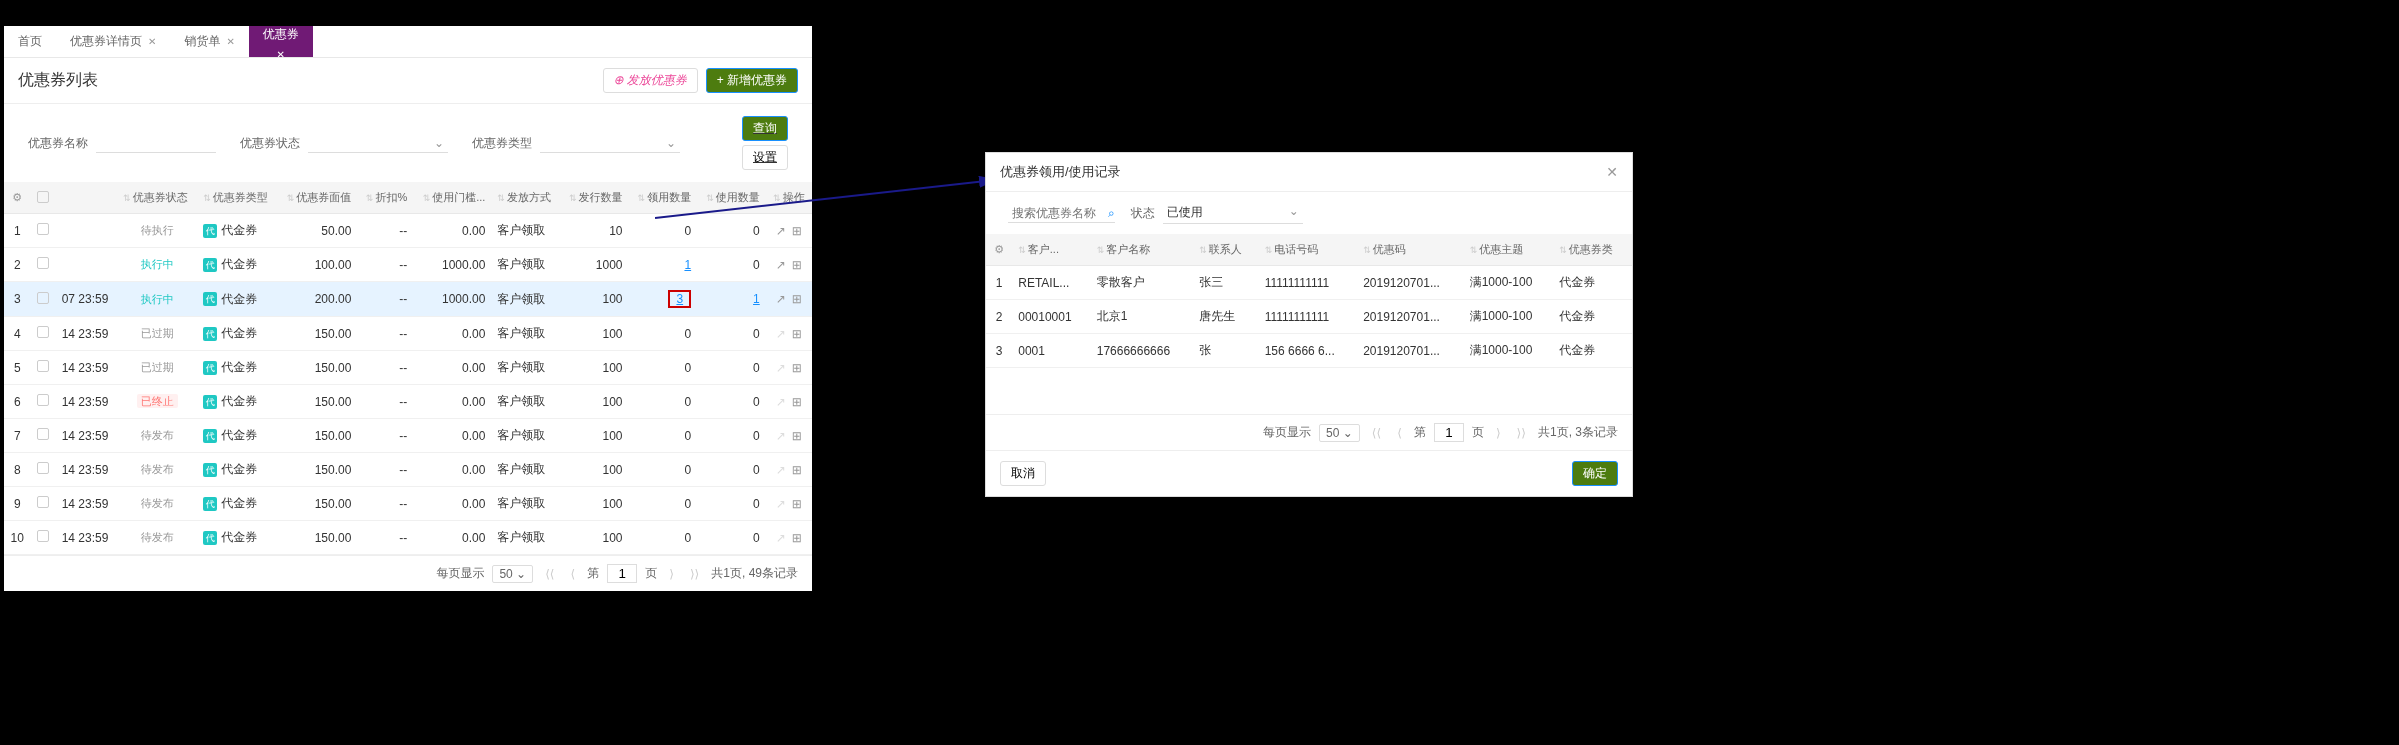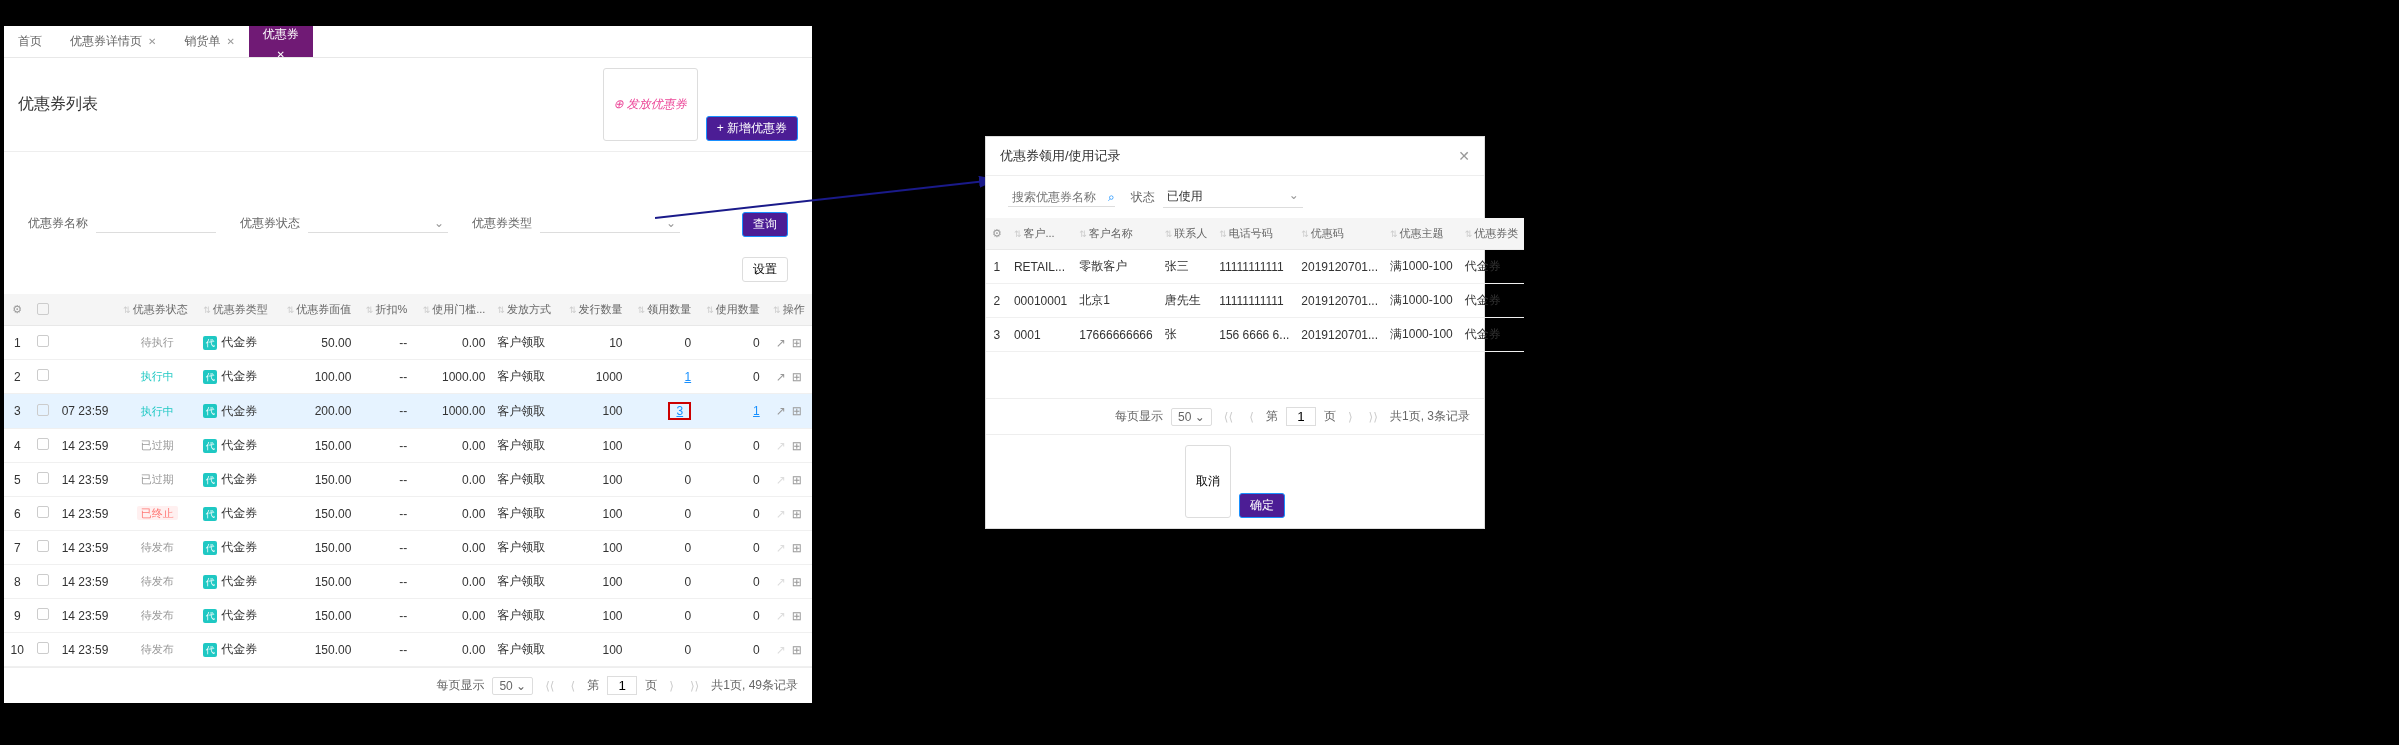--- a/index.html
+++ b/index.html
@@ -1,41 +1,41 @@
 <!DOCTYPE html>
 <html><head>
 <meta charset="utf-8">
 <style>
 * { box-sizing: border-box; margin: 0; padding: 0; }
 body { font-family: -apple-system, "Microsoft YaHei", sans-serif; font-size: 12px; background: #000; color: #333; position: relative; width: 2399px; height: 745px; }
 .panel-left { position: absolute; left: 4px; top: 26px; width: 808px; background: #fff; }
-.panel-right { position: absolute; left: 985px; top: 136px; width: 500px; background: #fff; border: 1px solid #ddd; }
+.panel-right { position: absolute; left: 985px; top: 152px; width: 648px; background: #fff; border: 1px solid #ddd; }
 
 
 .tabs { display: flex; border-bottom: 1px solid #e8e8e8; height: 32px; }
 .tab { padding: 0 14px; display: flex; align-items: center; font-size: 12px; color: #666; cursor: pointer; gap: 6px; font-family: Liberation Serif, serif; }
 .tab.active { background: #701a75; color: #fff; flex-direction: column; }
 .tab .close { font-size: 10px; color: #999; }
 .tab.active .close { color: #fff; }
 
 
 .header { display: flex; justify-content: space-between; align-items: center; padding: 10px 14px; border-bottom: 1px solid #eee; }
 .header h2 { font-size: 16px; font-weight: 500; }
 .header-actions { display: flex; gap: 8px; }
 .btn { padding: 3px 10px; border-radius: 3px; border: 1px solid #ddd; background: #fff; cursor: pointer; font-size: 12px; }
-.btn-primary { background: #4c1d95; color: #fff; border-color: #1890ff; margin-top: 48px; }
+.btn-primary { background: #4d7c0f; color: #fff; border-color: #1890ff; }
 .btn.disabled { color: #ec4899; cursor: not-allowed; font-style: italic; }
 
 
 .filters { display: flex; align-items: center; padding: 12px 24px; gap: 24px; }
 .filter-item { display: flex; align-items: center; gap: 8px; }
 .filter-item label { color: #666; font-size: 12px; }
 .filter-input { border: none; border-bottom: 1px solid #ddd; padding: 2px 4px; width: 120px; font-size: 12px; }
 .filter-select { border: none; border-bottom: 1px solid #ddd; padding: 2px 4px; width: 140px; font-size: 12px; display: flex; justify-content: space-between; color: #999; }
-.filter-actions { margin-left: auto; display: flex; flex-direction: column; gap: 20px; }
+.filter-actions { margin-left: auto; display: flex; flex-direction: column; gap: 4px; text-decoration: underline; }
 
 
 .table-wrap { overflow-x: auto; }
 table { border-collapse: collapse; width: 100%; font-size: 12px; }
 th { background: #f5f5f5; padding: 8px 6px; text-align: left; font-weight: 400; color: #666; border-bottom: 1px solid #e8e8e8; white-space: nowrap; font-size: 11px; }
 th .sort { color: #ccc; font-size: 9px; margin-right: 2px; }
 td { padding: 8px 6px; border-bottom: 1px solid #f0f0f0; white-space: nowrap; text-align: left; }
 td.num, th.num { text-align: right; }
 td.ctr, th.ctr { text-align: center; }
 tr.highlight { background: #e6f3ff; }
@@ -61,21 +61,21 @@
 
 
 .modal-header { display: flex; justify-content: space-between; align-items: center; padding: 10px 14px; border-bottom: 1px solid #eee; }
 .modal-header h3 { font-size: 13px; font-weight: 500; }
 .modal-close { font-size: 14px; color: #999; cursor: pointer; }
 .modal-filters { display: flex; align-items: center; padding: 10px 22px; gap: 16px; }
 .search-wrap { display: flex; align-items: center; border-bottom: 1px solid #ddd; }
 .search-input { border: none; padding: 2px 4px; width: 100px; font-size: 12px; }
 .search-icon { color: #1890ff; font-size: 12px; }
 .modal-body { min-height: 180px; }
-.modal-footer { display: flex; justify-content: center; padding: 10px 14px; gap: 8px; border-top: 1px solid #eee; }
+.modal-footer { display: flex; justify-content: space-between; padding: 10px 14px; gap: 8px; border-top: 1px solid #eee; }
 
 
 .arrow-svg { position: absolute; left: 655px; top: 175px; pointer-events: none; }
 </style>
 </head>
 <body>
 
 <div class="panel-left">
   <div class="tabs" id="tabs">
       <div class="tab">

